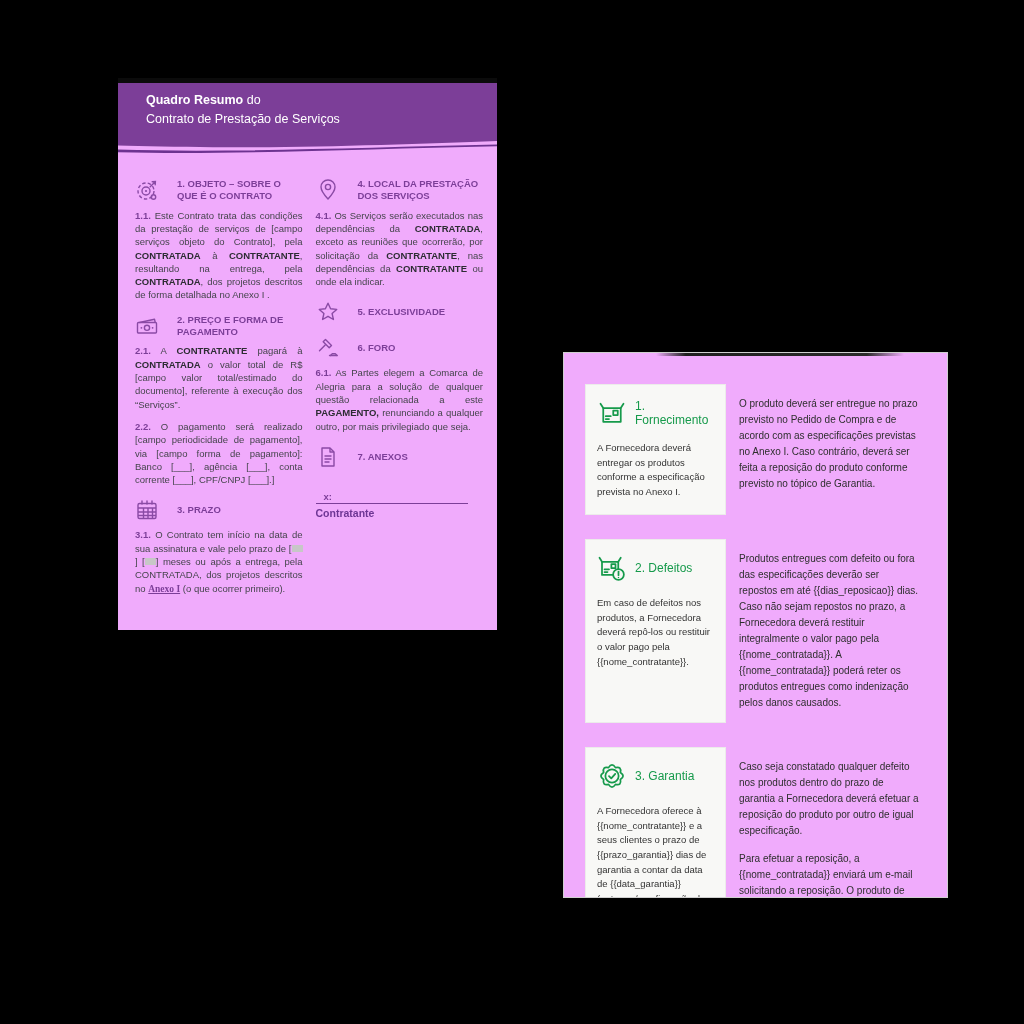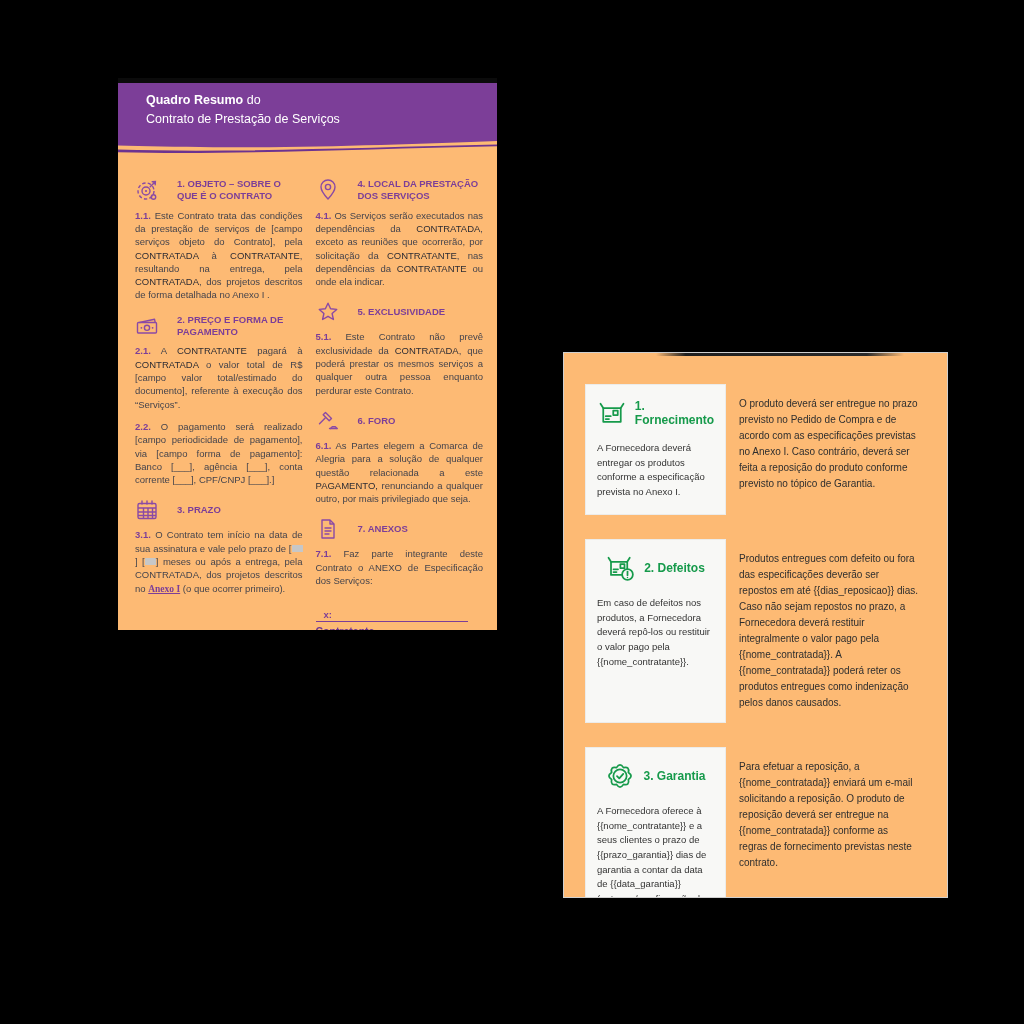--- a/index.html
+++ b/index.html
@@ -1,53 +1,53 @@
 <!DOCTYPE html>
 <html><head>
 <meta charset="utf-8">
 <style>
   html,body{margin:0;padding:0;}
   body{
     width:1024px;height:1024px;background:#000;position:relative;overflow:hidden;
     font-family:"Liberation Sans", sans-serif;
   }
-  .page{position:absolute;background:#fdba74;box-sizing:border-box;}
+  .page{position:absolute;background:#f0abfc;box-sizing:border-box;}
 
   
   #page-left{left:118px;top:78px;width:379px;height:552px;overflow:hidden;}
   .pl-topbar{height:5px;background:#0b0b0b;}
   .pl-header{background:#7c3e98;height:47px;padding:8px 0 0 28px;}
   .pl-title{color:#fff;font-size:12.5px;line-height:1.5;}
   .pl-title b{font-weight:700;}
   .pl-wave{display:block;width:379px;height:20px;}
   .pl-body{display:flex;gap:13px;padding:8px 14px 0 17px;}
   .col{width:168px;}
   .sec-head{display:flex;align-items:center;gap:18px;color:#7c3e98;font-weight:700;
             font-size:9.5px;line-height:1.3;margin:12px 0 6px;}
   .sec-head .icon{flex:none;width:24px;height:24px;color:#8a4aa5;}
   .sec-head .icon svg{width:24px;height:24px;display:block;}
   .col p{margin:0 0 9px;font-size:9.5px;line-height:1.4;color:#45444c;text-align:justify;}
   .seg-num{color:#7c3e98;font-weight:700;margin-top:20px;}
-  .seg-b{color:#2d2c33;font-weight:400;}
+  .seg-b{color:#2d2c33;font-weight:700;}
   .seg-link{color:#7c3e98;font-weight:700;text-decoration:underline;font-family:Liberation Serif, serif;}
   .seg-box{display:inline-block;width:11px;height:7px;background:#c7c7c7;}
   .sig{margin-top:22px;width:152px;}
   .sig-line{border-bottom:1.5px solid #7c3e98;padding:0 0 1px 8px;
             color:#7c3e98;font-weight:700;font-size:9.5px;}
   .sig-party{color:#6d3594;font-weight:700;font-size:10.5px;margin-top:3px;}
 
   
   #page-right{left:563px;top:352px;width:385px;height:546px;border:1px solid #cfcfcf;overflow:hidden;}
   .pr-top-shadow{position:absolute;top:0;left:92px;width:248px;height:3px;
                  background:linear-gradient(to right,transparent,#1f1f1f 12%,#2a2a2a 85%,transparent);}
   .pr-body{padding:31px 26px 0 21px;}
   .pr-row{display:flex;margin-bottom:24px;}
   .pr-card{width:141px;flex:none;background:#f8f8f6;border:1px solid #ececea;
            padding:13px 11px 14px;box-sizing:border-box;}
-  .pr-card-head{display:flex;align-items:center;gap:8px;color:#169a4b;font-weight:700;font-size:12px;justify-content:center;}
+  .pr-card-head{display:flex;align-items:center;gap:8px;color:#169a4b;font-weight:400;font-size:12px;}
   .pr-card-head .icon{flex:none;width:30px;height:30px;color:#169a4b;}
   .pr-card-head .icon svg{width:30px;height:30px;display:block;}
   .pr-card-text{font-size:9.5px;color:#333;line-height:1.55;margin-top:13px;}
   .pr-text{flex:1;padding:12px 2px 0 13px;font-size:10px;color:#2e2e2e;line-height:1.6;}
   .pr-text p{margin:0 0 12px;}
 </style>
 </head>
 <body>
 
 <div class="page" id="page-left">
@@ -130,21 +130,20 @@
 
       <div class="sec">
         <div class="sec-head">
           <span class="icon">
             <svg viewBox="0 0 24 24" fill="none" stroke="currentColor" stroke-width="1.4">
               <path d="M12 3.2 l2.6 5.6 6.1 .6 -4.6 4.1 1.3 6 -5.4-3.2 -5.4 3.2 1.3-6 -4.6-4.1 6.1-.6 Z" stroke-linejoin="round"></path>
             </svg>
           </span>
           <span>5. EXCLUSIVIDADE</span>
         </div>
-        <p><span class="seg-num">5.1.</span><span> Este Contrato não prevê exclusividade da </span><span class="seg-b">CONTRATADA</span><span>, que poderá prestar os mesmos serviços a qualquer outra pessoa enquanto perdurar este Contrato.</span></p>
       </div>
 
       <div class="sec">
         <div class="sec-head">
           <span class="icon">
             <svg viewBox="0 0 24 24" fill="none" stroke="currentColor" stroke-width="1.4" stroke-linecap="round" stroke-linejoin="round">
               <path d="M9.5 3.5 L15.5 9.5 L13.2 11.8 L7.2 5.8 Z"></path>
               <path d="M9.2 9 L3.5 14.7"></path>
               <path d="M13.5 19.5 h7.5"></path>
               <path d="M14.5 19.5 l1.8-1.8 h3 l1.8 1.8"></path>
@@ -159,21 +158,20 @@
         <div class="sec-head">
           <span class="icon">
             <svg viewBox="0 0 24 24" fill="none" stroke="currentColor" stroke-width="1.4" stroke-linejoin="round">
               <path d="M6 3 h8 l4 4 v14 h-12 Z"></path>
               <path d="M14 3 v4 h4"></path>
               <path d="M9 11 h6 M9 14 h6 M9 17 h4" stroke-linecap="round"></path>
             </svg>
           </span>
           <span>7. ANEXOS</span>
         </div>
-        <p><span class="seg-num">7.1.</span><span> Faz parte integrante deste Contrato o ANEXO de Especificação dos Serviços:</span></p>
       </div>
 
       <div class="sig">
         <div class="sig-line"><span>x:</span></div>
         <div class="sig-party">Contratante</div>
       </div>
 
     </div>
   </div>
 </div>
@@ -233,18 +231,19 @@
               <path d="M18.7,9.2 Q23,12 18.7,14.8 Q19.8,19.8 14.8,18.7 Q12,23 9.2,18.7 Q4.2,19.8 5.3,14.8 Q1,12 5.3,9.2 Q4.2,4.2 9.2,5.3 Q12,1 14.8,5.3 Q19.8,4.2 18.7,9.2 Z"></path>
               <circle cx="12" cy="12" r="5.3"></circle>
               <path d="M9.6 12.1 l1.8 1.8 3.2-3.6" stroke-linecap="round"></path>
             </svg>
           </span>
           <span>3. Garantia</span>
         </div>
         <div class="pr-card-text">A Fornecedora oferece à {{nome_contratante}} e a seus clientes o prazo de {{prazo_garantia}} dias de garantia a contar da data de {{data_garantia}} (entrega / confirmação de recebimento conforme especificação)</div>
       </div>
       <div class="pr-text">
+        <p>Caso seja constatado qualquer defeito nos produtos dentro do prazo de garantia a Fornecedora deverá efetuar a reposição do produto por outro de igual especificação.</p>
         <p>Para efetuar a reposição, a {{nome_contratada}} enviará um e-mail solicitando a reposição. O produto de reposição deverá ser entregue na {{nome_contratada}} conforme as regras de fornecimento previstas neste contrato.</p>
       </div>
     </div>
 
   </div>
 </div>
 
 </body></html>

